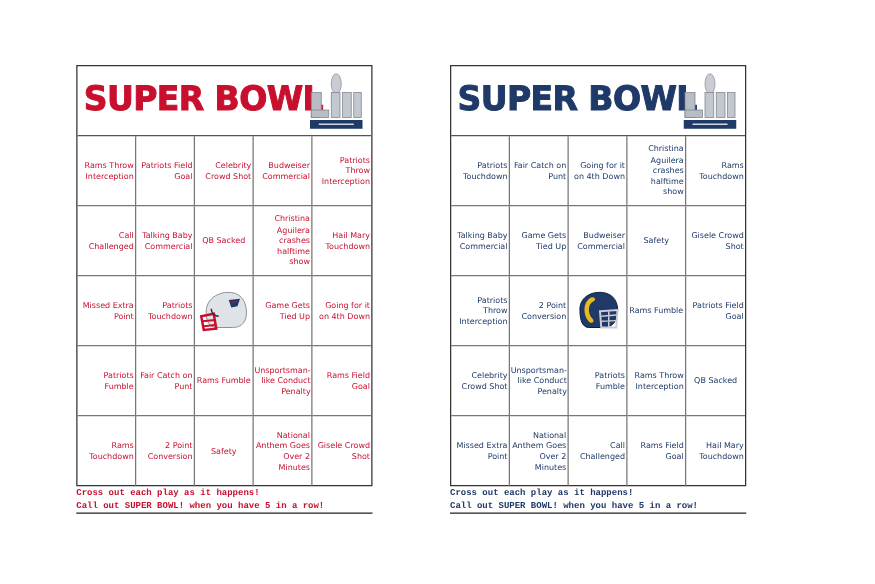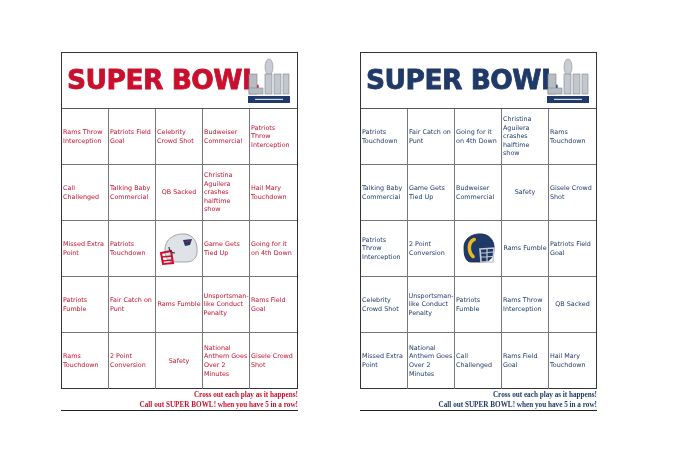--- a/index.html
+++ b/index.html
@@ -54,37 +54,37 @@
       display: grid;
       grid-template-columns: repeat(5, 1fr);
       grid-template-rows: repeat(5, 1fr);
     }
     .cell {
       border-right: 1px solid #777;
       border-bottom: 1px solid #777;
       display: flex;
       align-items: center;
       justify-content: center;
-      text-align: left;
+      text-align: right;
       font-family: "DejaVu Sans", sans-serif;
       font-size: 6.4px;
       line-height: 8.6px;
       padding: 0 1px;
       overflow: hidden;
     }
     .cell:nth-child(5n) { border-right: none; }
     .cell:nth-child(n+21) { border-bottom: none; }
     .cell svg { width: 40px; height: 36px; }
 
     .footer {
       position: absolute;
       left: 0; top: 338px;
       width: 100%;
-      text-align: right;
-      font-family: Liberation Serif, serif;
+      text-align: left;
+      font-family: Liberation Mono, monospace;
       font-weight: bold;
       font-size: 7.2px;
       line-height: 10px;
     }
     .rule {
       position: absolute;
       left: 0; top: 358px;
       width: 100%;
       height: 0;
       border-top: 1.5px solid #222;

